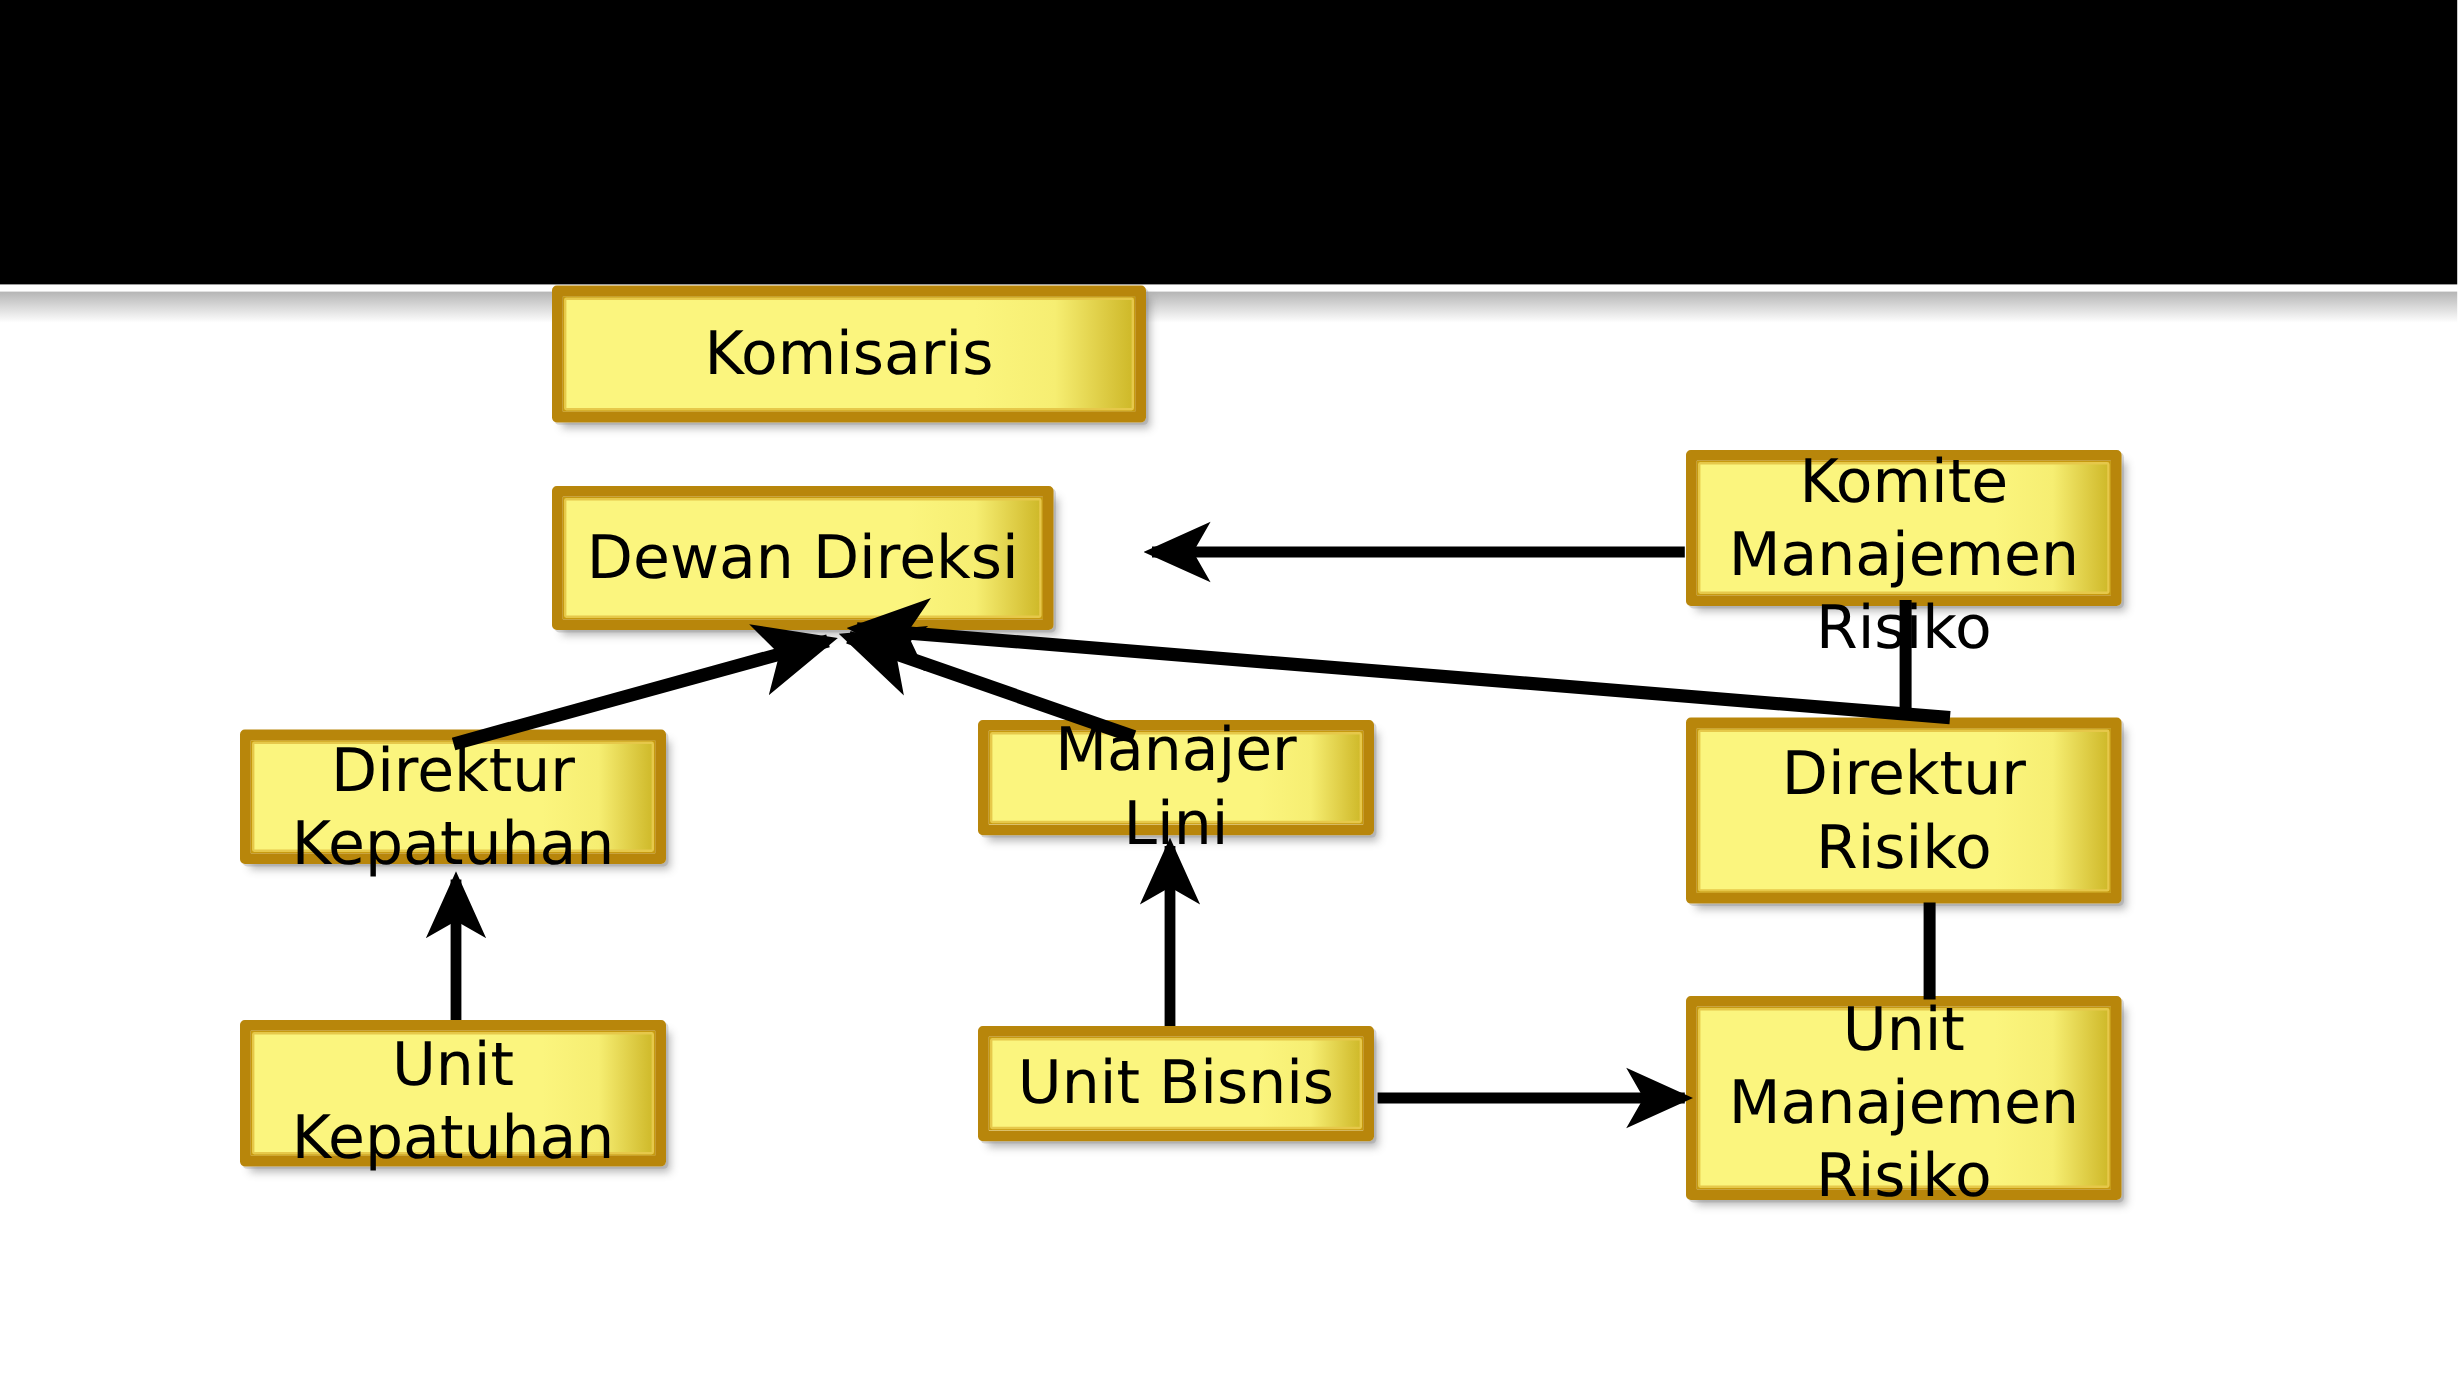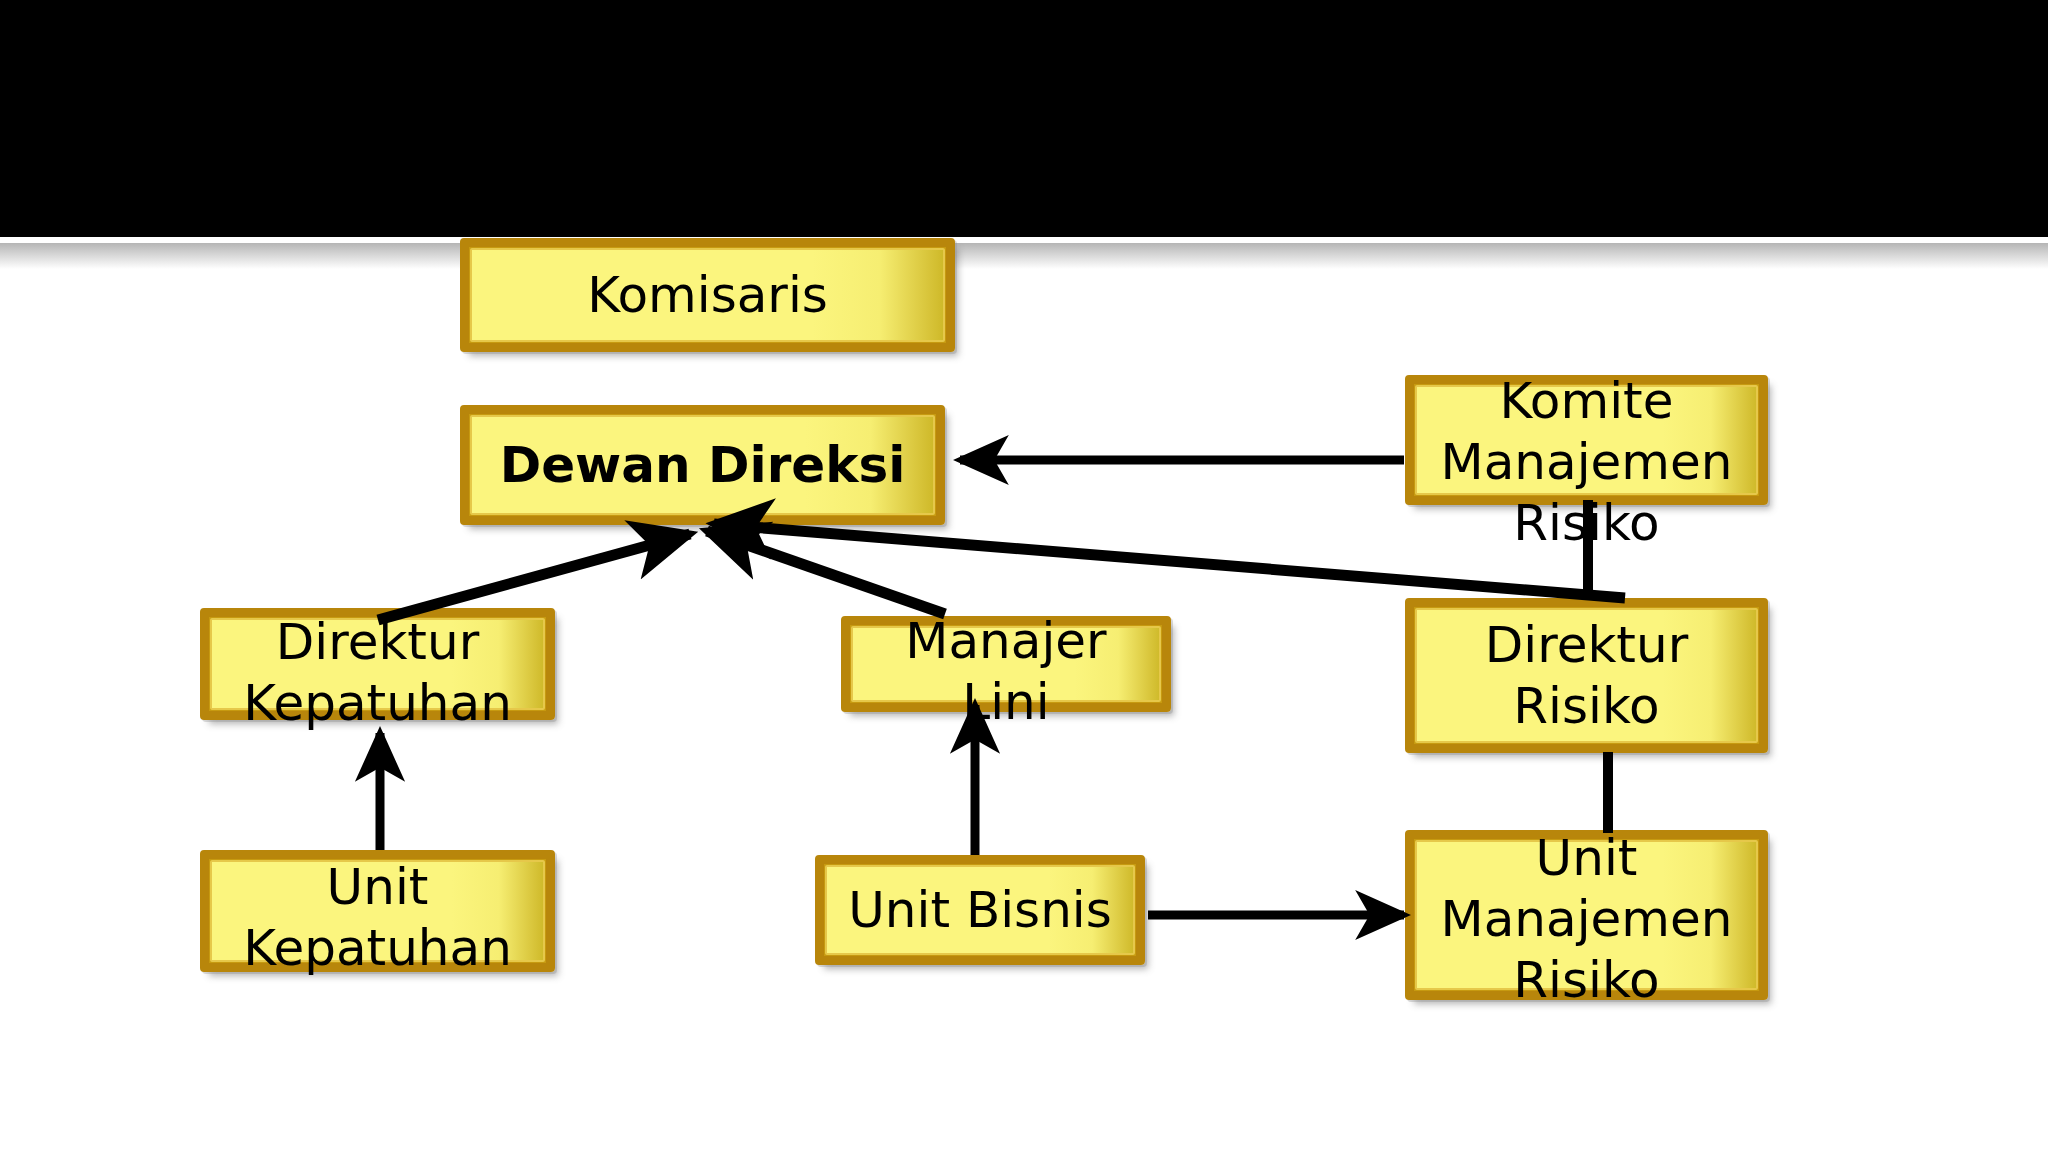--- a/index.html
+++ b/index.html
@@ -157,51 +157,51 @@
 
     <g>
       <line x1="1148" y1="915" x2="1404" y2="915" stroke="#000000" stroke-width="9" marker-end="url(#ah)"></line>
     </g>
   </svg>
 
   <div class="node" style="left:460px; top:238px; width:495px; height:114px;padding-left:36px;">
     <div class="node-label lab-center">Komisaris</div>
   </div>
 
-  <div class="node" style="left:460px; top:405px; width:485px; height:120px;font-weight:bold;">
+  <div class="node" style="left:460px; top:405px; width:418px; height:120px;">
     <div class="node-label lab-center">Dewan Direksi</div>
   </div>
 
   <div class="node" style="left:1405px; top:375px; width:363px; height:130px;text-decoration:underline;">
     <div class="node-label" style="top:-13px;">Komite
 Manajemen
 Risiko</div>
   </div>
 
   <div class="node" style="left:200px; top:608px; width:355px; height:112px;">
     <div class="node-label" style="top:-5px;">Direktur
 Kepatuhan</div>
   </div>
 
-  <div class="node" style="left:841px; top:600px; width:330px; height:96px;margin-top:16px;">
+  <div class="node" style="left:815px; top:600px; width:330px; height:96px;">
     <div class="node-label" style="top:-14px;">Manajer
 Lini</div>
   </div>
 
   <div class="node" style="left:1405px; top:598px; width:363px; height:155px;">
     <div class="node-label lab-center">Direktur
 Risiko</div>
   </div>
 
   <div class="node" style="left:200px; top:850px; width:355px; height:122px;">
     <div class="node-label" style="top:-2px;">Unit
 Kepatuhan</div>
   </div>
 
-  <div class="node" style="left:815px; top:855px; width:330px; height:110px;">
+  <div class="node" style="left:815px; top:855px; width:330px; height:96px;">
     <div class="node-label lab-center">Unit Bisnis</div>
   </div>
 
   <div class="node" style="left:1405px; top:830px; width:363px; height:170px;">
     <div class="node-label" style="top:-11px;">Unit
 Manajemen
 Risiko</div>
   </div>
 
 </div>

